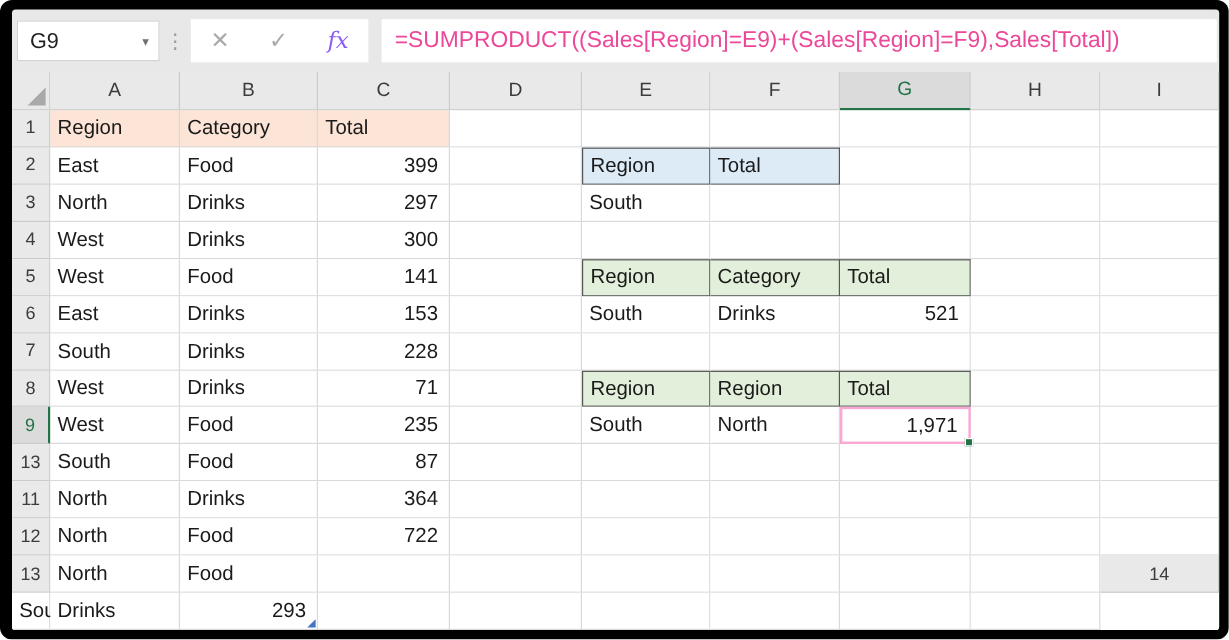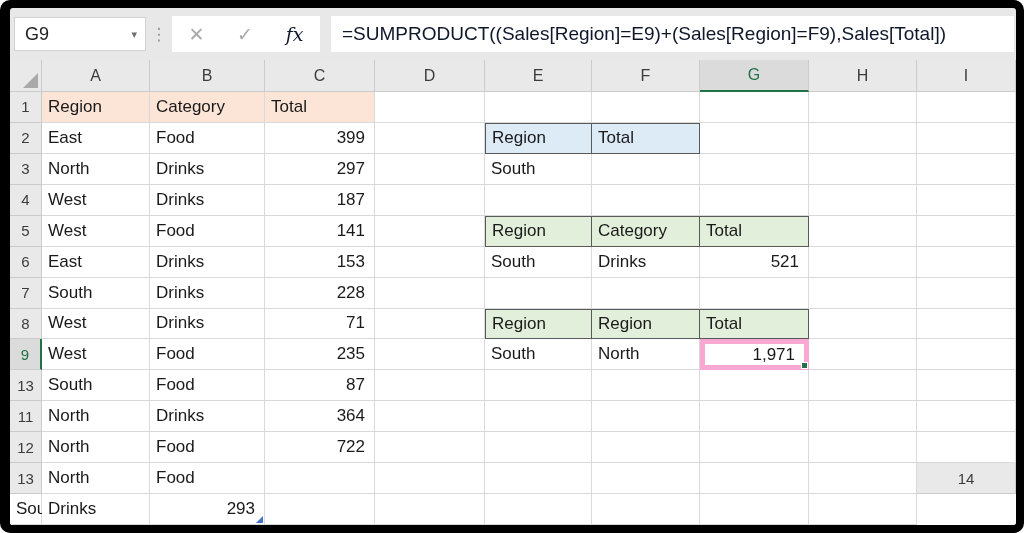--- a/index.html
+++ b/index.html
@@ -4,31 +4,31 @@
 <style>
   * { margin:0; padding:0; box-sizing:border-box; }
   body { width:1024px; height:533px; font-family:"Liberation Sans", sans-serif; }
   .frame { width:1024px; height:533px; background:#000; border-radius:10px;
            padding:8px 8px 8px 10px; }
   .app { width:100%; height:100%; background:#E8E8E8; border-radius:3px;
          overflow:hidden; display:flex; flex-direction:column; }
 
   
   .toolbar { height:52px; flex:none; display:flex; align-items:center; padding:0 2px 0 4px; }
-  .namebox { width:132px; height:34px; background:#fff; border:1px solid #D2D2D2;
+  .namebox { width:119px; height:34px; background:#fff; border:1px solid #D2D2D2;
              display:flex; align-items:center; padding:0 8px 0 10px;
              font-size:18px; color:#222; }
   .caret { margin-left:auto; font-size:11px; color:#707070; }
   .grip { width:26px; text-align:center; color:#9a9a9a; font-size:17px; line-height:1; }
   .fxpanel { width:148px; height:36px; background:#fff; display:flex;
              align-items:center; justify-content:space-around; margin-right:11px; }
   .icon-x, .icon-check { color:#A9A9A9; font-size:19px; }
-  .icon-fx { font-family:"DejaVu Serif", serif; font-style:italic; font-size:19px; color:#0f172a; }
+  .icon-fx { font-family:"DejaVu Serif", serif; font-style:italic; font-size:19px; color:#8b5cf6; }
   .formulabar { flex:1; height:36px; background:#fff; display:flex; align-items:center;
-                padding:0 11px; font-size:19px; color:#0f172a; white-space:nowrap; overflow:hidden; }
+                padding:0 11px; font-size:19px; color:#ec4899; white-space:nowrap; overflow:hidden; }
 
   
   .sheet { flex:1; display:grid; background:#fff;
            grid-template-columns:32px 108px 115px 110px 110px 107px 108px 109px 108px 1fr;
            grid-template-rows:32px repeat(14, 1fr); }
   .hcell { background:#E9E9E9; position:relative; display:flex; align-items:center;
            justify-content:center; font-size:16px; color:#3c3c3c;
            border-right:1px solid #CBCBCB; border-bottom:1px solid #CBCBCB; }
   .rh { font-size:15px; }
   .ch.sel { background:#DBDBDB; color:#217346; border-bottom:2px solid #217346; }
@@ -37,21 +37,21 @@
          border-left:15px solid transparent; border-bottom:15px solid #A9A9A9; }
 
   .cell { position:relative; background:#fff; border-right:1px solid #D9D9D9;
           border-bottom:1px solid #D9D9D9; display:flex; align-items:center;
           padding:0 6px; font-size:17px; color:#1a1a1a; white-space:nowrap; }
   .num { justify-content:flex-end; padding-right:9px; }
   .hdr { font-weight:normal; }
   .boxed { border-top:1px solid #595959; border-bottom:1px solid #595959;
            border-right:1px solid #595959; }
   .boxed.first { border-left:1px solid #595959; }
-  .cell.selected { border:5px solid #f9a8d4; z-index:3; }
+  .cell.selected { border:2px solid #f9a8d4; z-index:3; }
   .handle { position:absolute; right:-4px; bottom:-4px; width:7px; height:7px;
             background:#217346; border:1px solid #fff; z-index:4; }
   .endmark { position:absolute; right:1px; bottom:1px; width:0; height:0;
              border-left:7px solid transparent; border-bottom:7px solid #4472C4; }
 </style>
 </head>
 <body>
 
 <div class="frame">
   <div class="app">
@@ -109,21 +109,21 @@
         <div class="cell num">297</div>
         <div class="cell"></div>
         <div class="cell">South</div>
         <div class="cell"></div>
         <div class="cell"></div>
         <div class="cell"></div>
         <div class="cell"></div>
         <div class="hcell rh">4</div>
         <div class="cell">West</div>
         <div class="cell">Drinks</div>
-        <div class="cell num">187</div>
+        <div class="cell num">300</div>
         <div class="cell"></div>
         <div class="cell"></div>
         <div class="cell"></div>
         <div class="cell"></div>
         <div class="cell"></div>
         <div class="cell"></div>
         <div class="hcell rh">5</div>
         <div class="cell">West</div>
         <div class="cell">Food</div>
         <div class="cell num">141</div>

